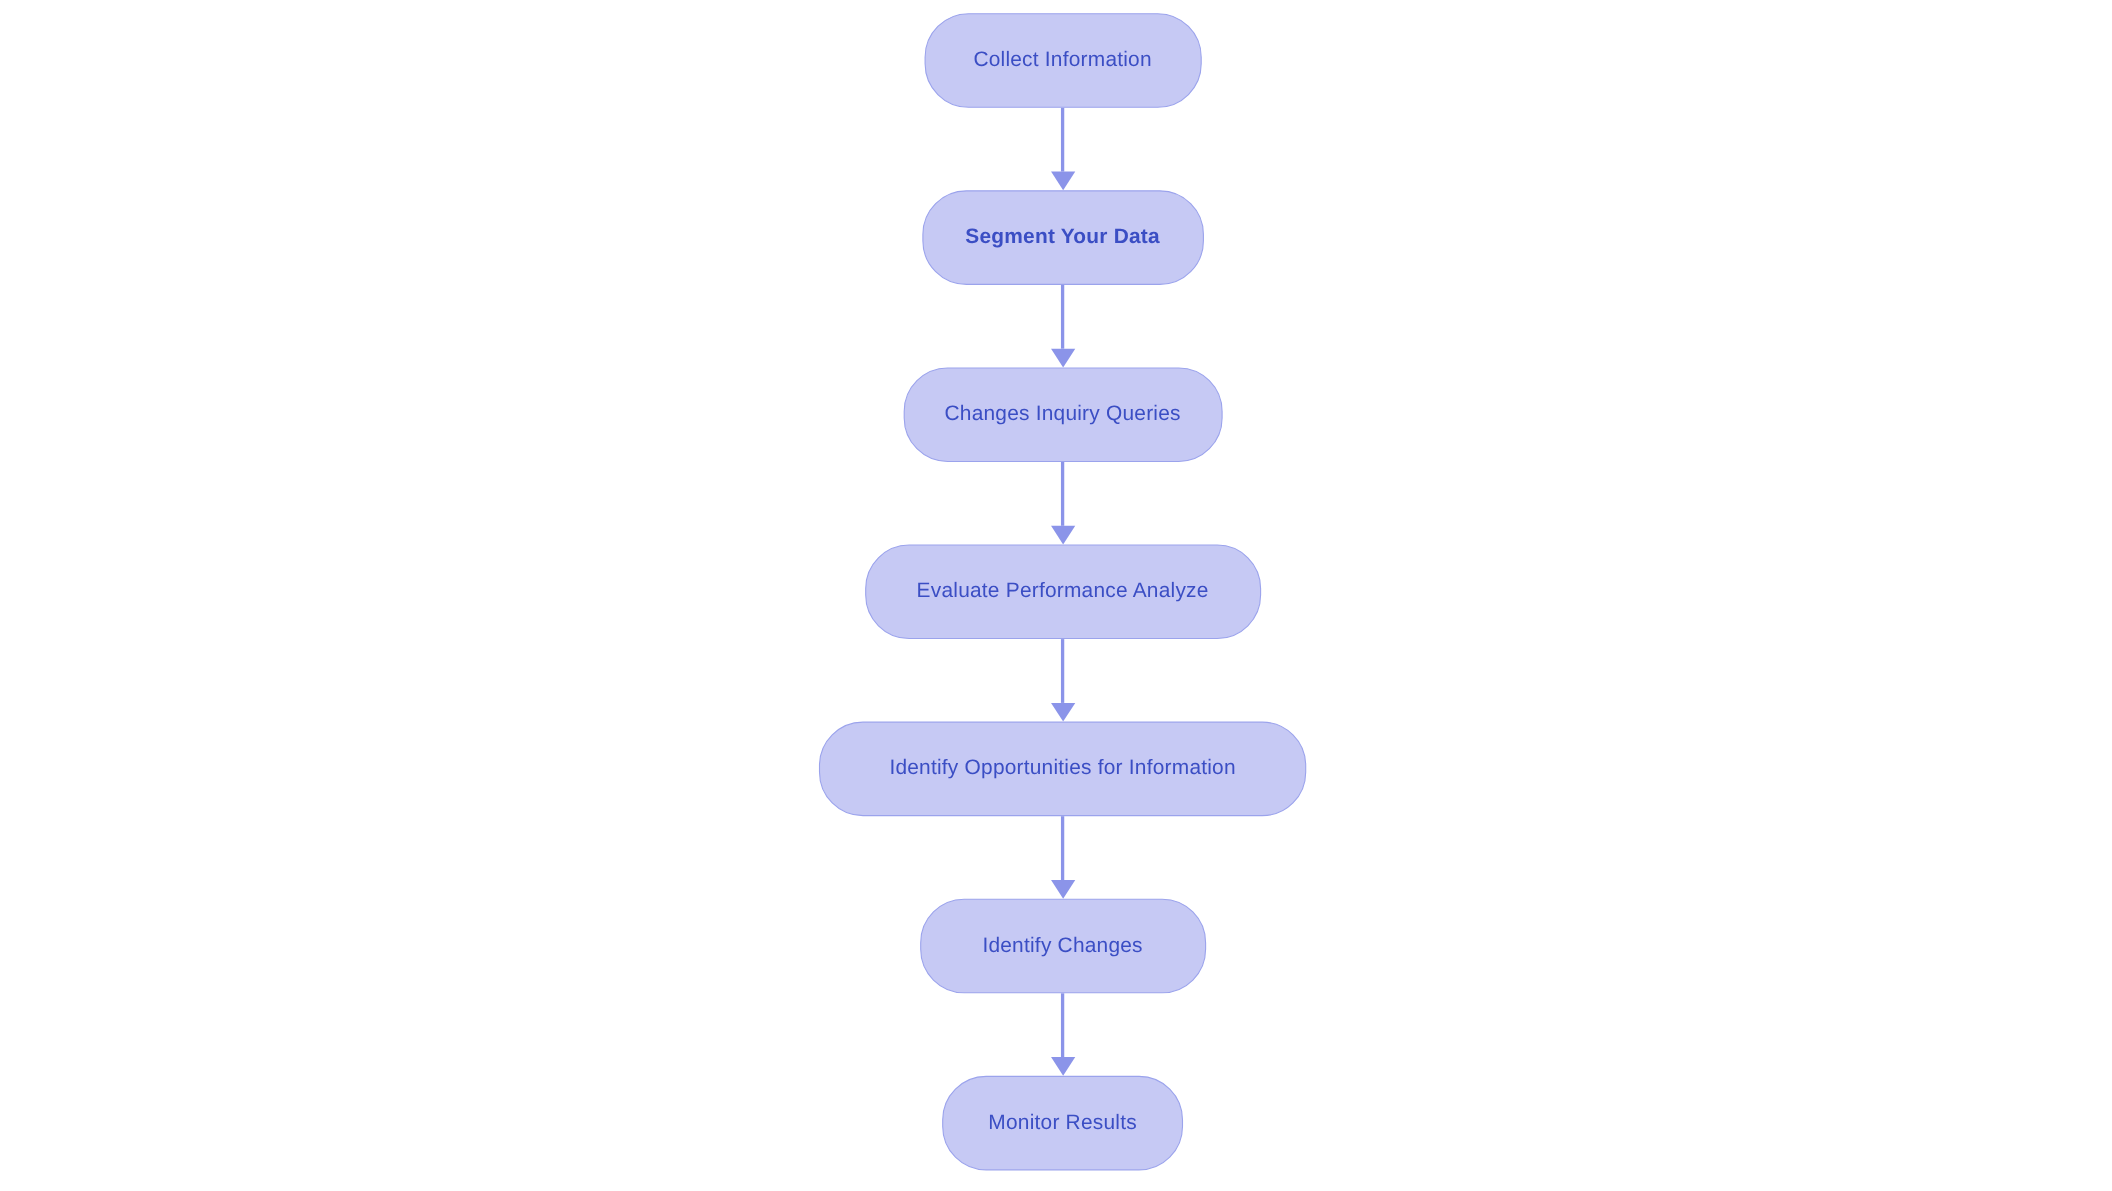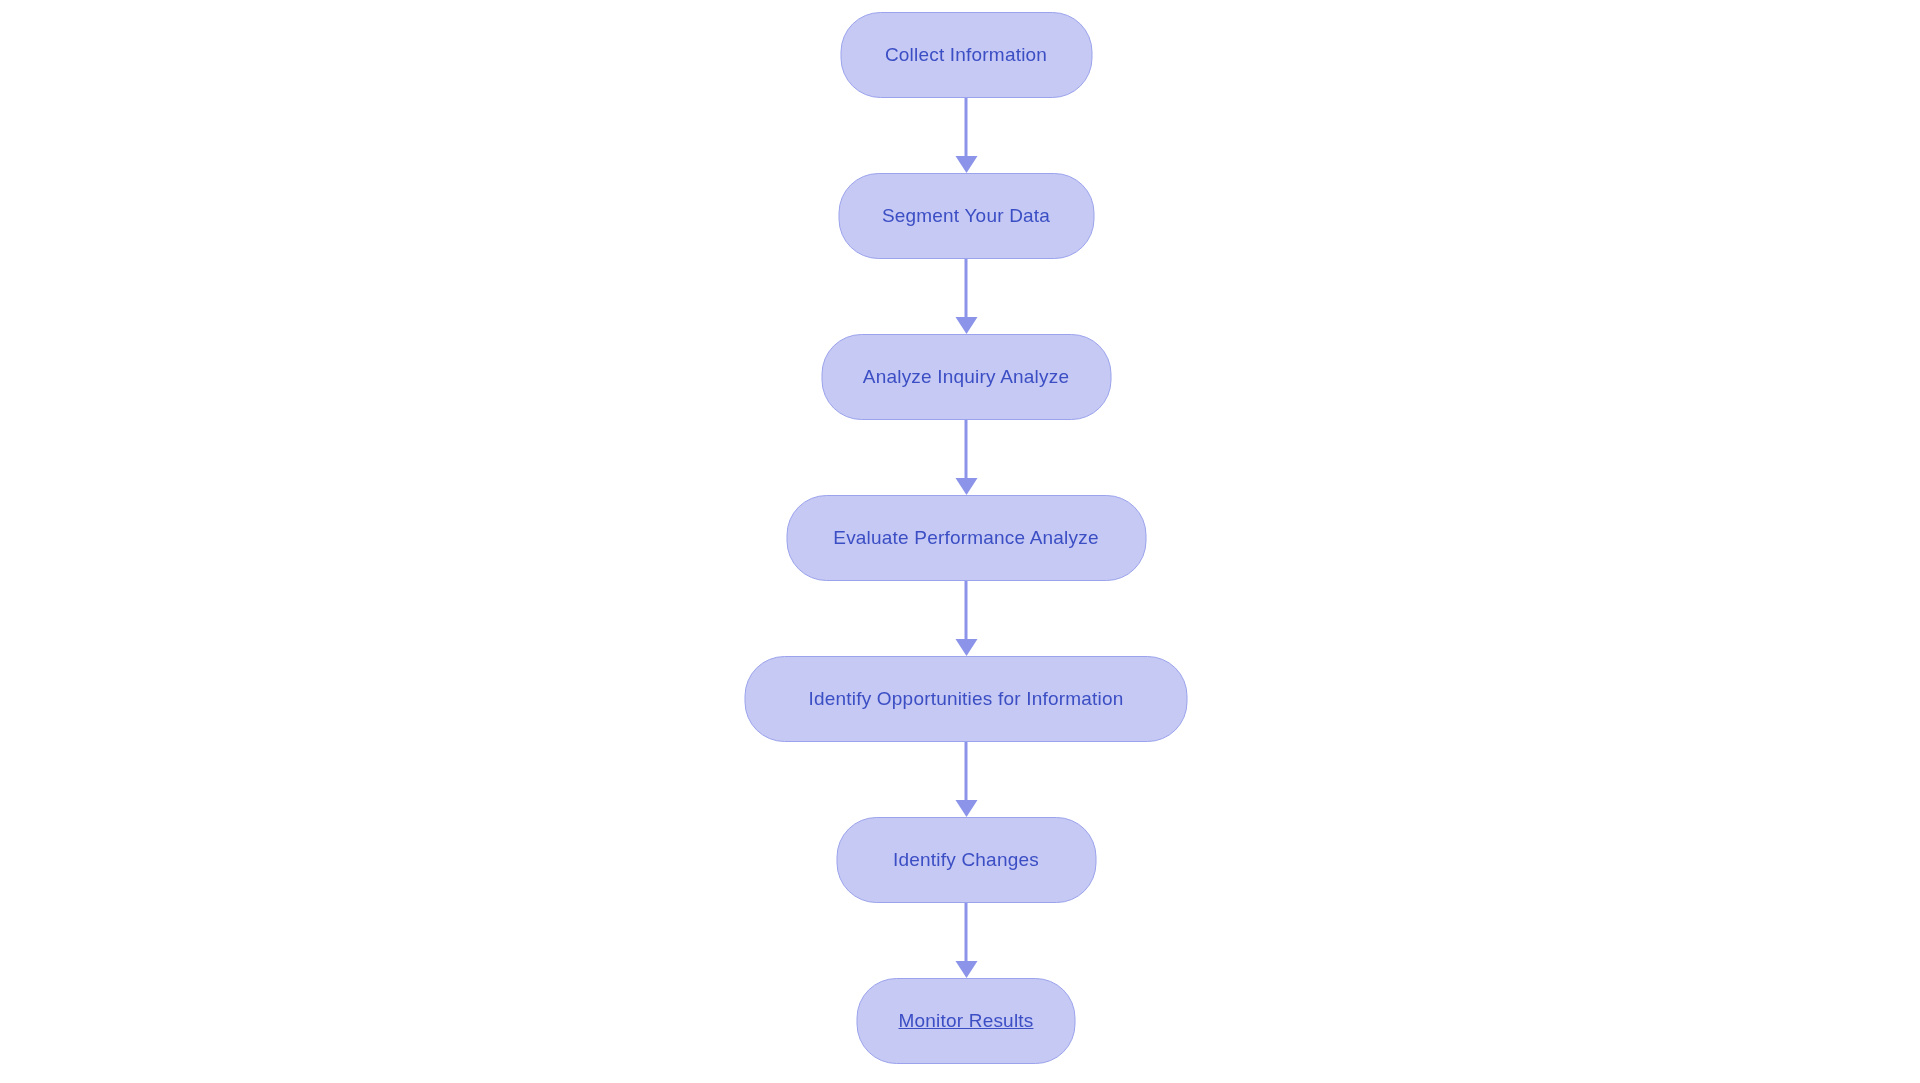--- a/index.html
+++ b/index.html
@@ -28,22 +28,22 @@
     border:1.5px solid var(--node-border);
     display:flex;
     align-items:center;
     justify-content:center;
     color:var(--text);
     font-size:19px;
     letter-spacing:0.2px;
     white-space:nowrap;
     flex:0 0 auto;
   }
-  .w1{width:252px;text-align:center;} .w2{width:256px;} .w3{width:290px;}
-  .w4{width:360px;} .w5{width:443px;} .w6{width:260px;} .w7{width:219px;text-decoration:underline;}
+  .w1{width:252px;text-align:center;} .w2{width:256px;font-weight:bold;} .w3{width:290px;}
+  .w4{width:360px;} .w5{width:443px;} .w6{width:260px;} .w7{width:219px;}
   .connector{
     height:75px;
     display:flex;
     flex-direction:column;
     align-items:center;
     justify-content:flex-start;
     flex:0 0 auto;
   }
   .connector .shaft{
     width:3px;
@@ -74,21 +74,21 @@
   <div class="node w2">
     <span>Segment Your Data</span>
   </div>
 
   <div class="connector">
     <div class="shaft"></div>
     <div class="head"></div>
   </div>
 
   <div class="node w3">
-    <span>Analyze Inquiry Analyze</span>
+    <span>Changes Inquiry Queries</span>
   </div>
 
   <div class="connector">
     <div class="shaft"></div>
     <div class="head"></div>
   </div>
 
   <div class="node w4">
     <span>Evaluate Performance Analyze</span>
   </div>

